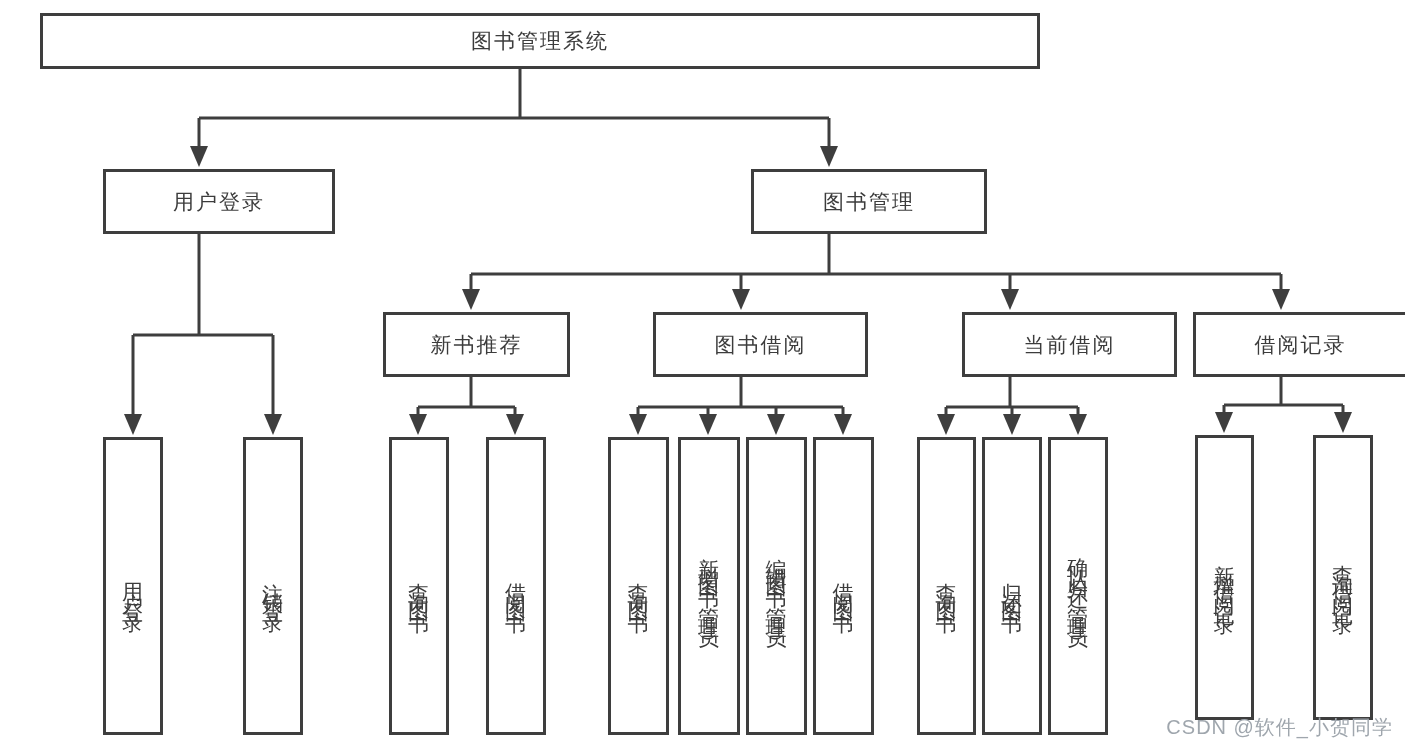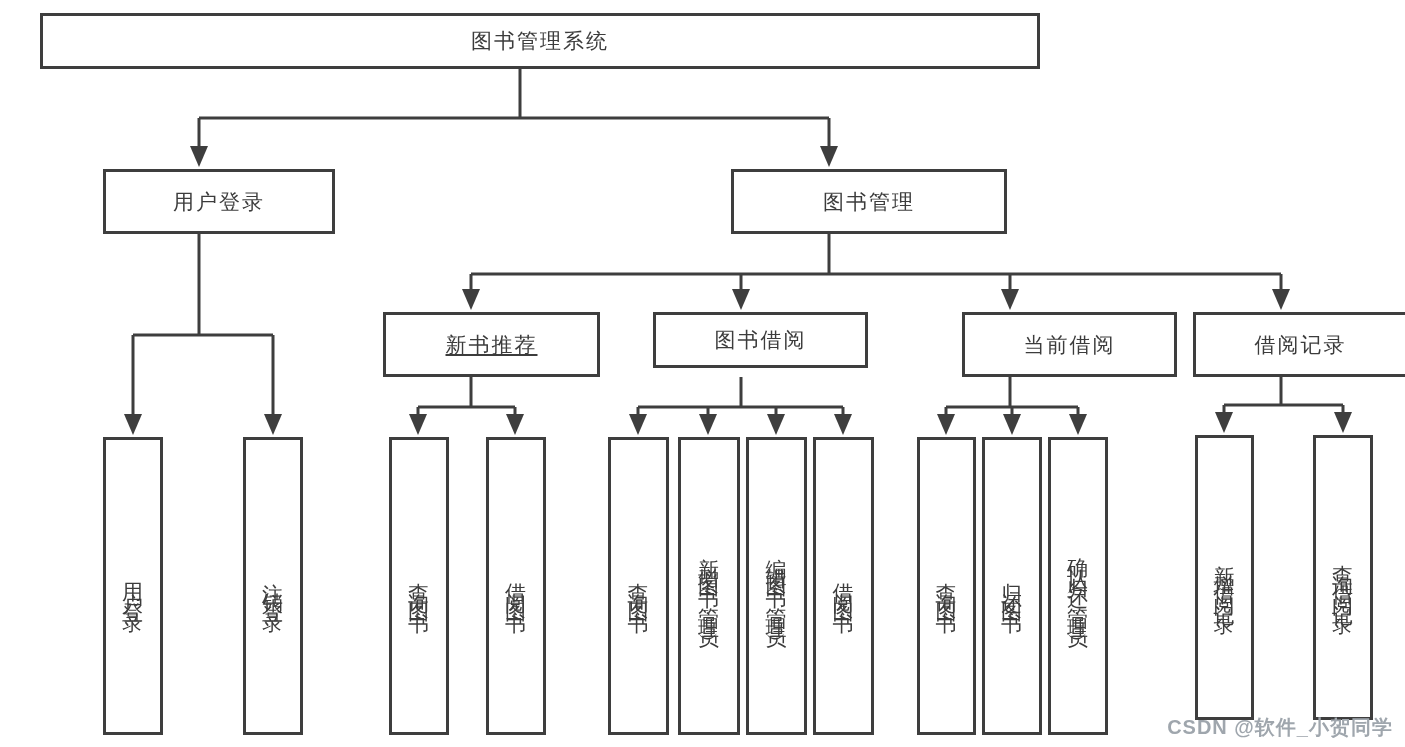--- a/index.html
+++ b/index.html
@@ -35,21 +35,20 @@
     line-height:1;
     white-space:nowrap;
   }
   .watermark{
     position:absolute;
     right:12px;bottom:6px;
     font-size:20px;
     letter-spacing:1px;
     color:var(--watermark);
     z-index:5;
-    font-weight:bold;
   }
 </style>
 </head>
 <body>
 
 <div class="canvas">
 
   <svg class="connectors" viewBox="0 0 1405 747" xmlns="http://www.w3.org/2000/svg">
     <g>
       <path d="M520 68 V118 M199 118 H829 M199 118 V149 M829 118 V149"></path>
@@ -91,24 +90,24 @@
       <polygon points="1003,414 1021,414 1012,435"></polygon>
       <polygon points="1069,414 1087,414 1078,435"></polygon>
       <polygon points="1215,412 1233,412 1224,433"></polygon>
       <polygon points="1334,412 1352,412 1343,433"></polygon>
     </g>
   </svg>
 
   <div class="node h" style="left:20px;top:13px;width:1000px;height:56px;">图书管理系统</div>
 
   <div class="node h" style="left:83px;top:169px;width:232px;height:65px;">用户登录</div>
-  <div class="node h" style="left:711px;top:169px;width:276px;height:65px;">图书管理</div>
+  <div class="node h" style="left:731px;top:169px;width:236px;height:65px;">图书管理</div>
 
-  <div class="node h" style="left:363px;top:312px;width:217px;height:65px;text-decoration:underline;">新书推荐</div>
-  <div class="node h" style="left:633px;top:312px;width:215px;height:56px;">图书借阅</div>
+  <div class="node h" style="left:363px;top:312px;width:187px;height:65px;">新书推荐</div>
+  <div class="node h" style="left:633px;top:312px;width:215px;height:65px;">图书借阅</div>
   <div class="node h" style="left:942px;top:312px;width:215px;height:65px;">当前借阅</div>
   <div class="node h" style="left:1173px;top:312px;width:215px;height:65px;">借阅记录</div>
 
   <div class="node v" style="left:103px;top:437px;width:60px;height:298px;">
       <span>用户登录</span>
     </div>
   <div class="node v" style="left:243px;top:437px;width:60px;height:298px;">
       <span>注销登录</span>
     </div>
 

